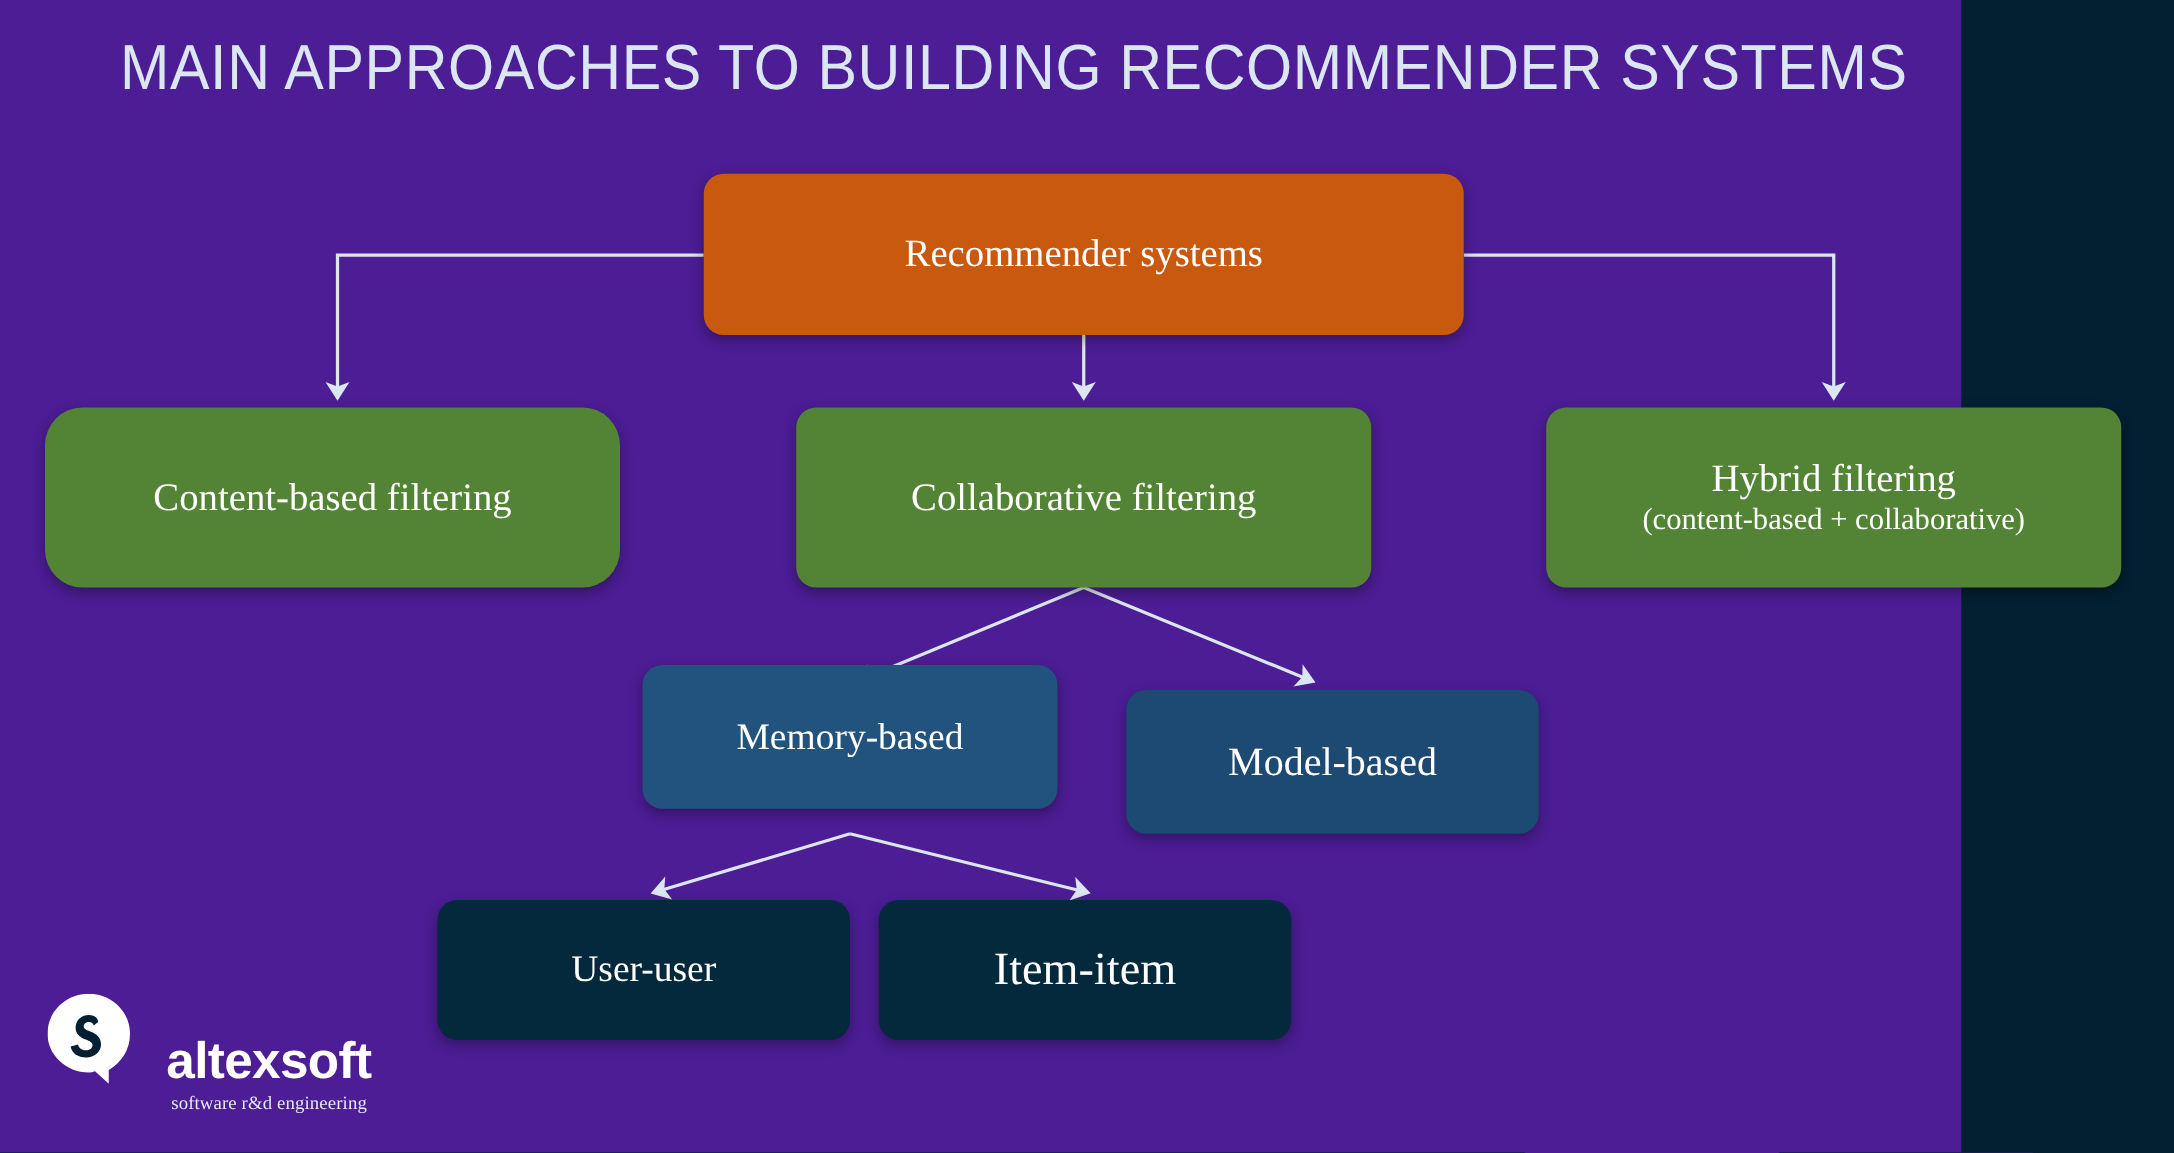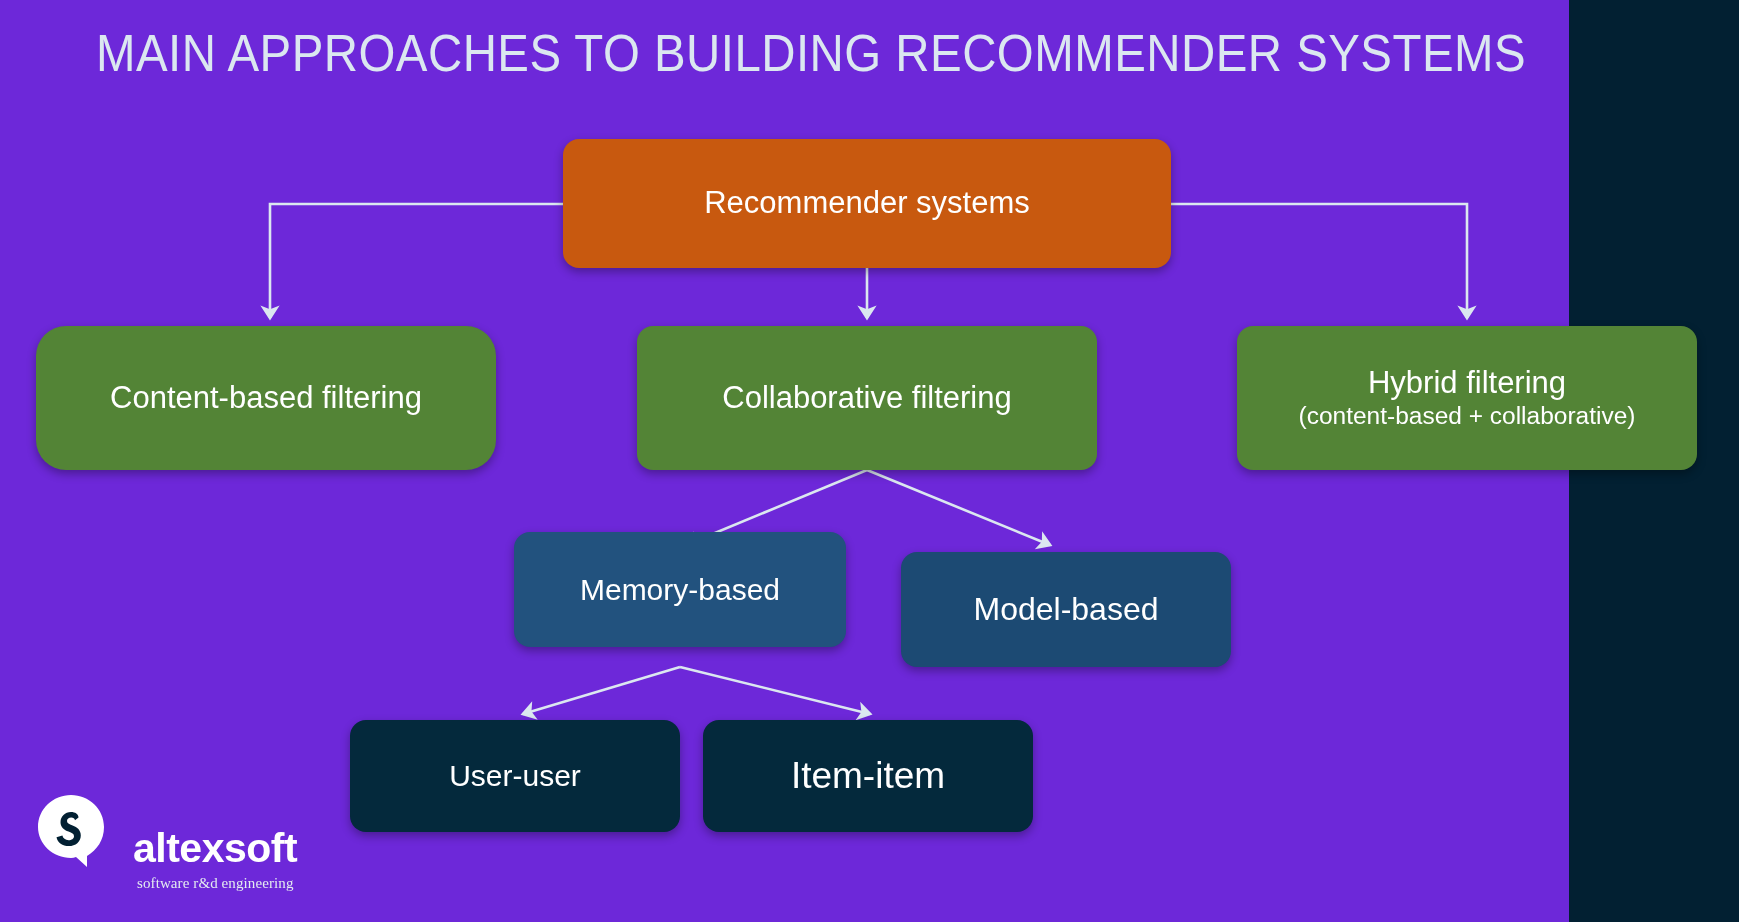--- a/index.html
+++ b/index.html
@@ -5,21 +5,21 @@
   * { margin:0; padding:0; box-sizing:border-box; }
   html, body {
     width:1739px; height:922px;
     background:#022032;
     font-family:"Liberation Sans", sans-serif;
     overflow:hidden;
   }
   #stage {
     position:relative;
     width:1569px; height:922px;
-    background:#6d28d9;
+    background:#4c1d95;
   }
   #wires {
     position:absolute; left:0; top:0;
     width:1739px; height:922px;
     pointer-events:none;
   }
   .title {
     position:absolute;
     left:96px; top:24px;
     width:1600px;
@@ -36,20 +36,21 @@
     position:absolute;
     border-radius:16px;
     display:flex;
     flex-direction:column;
     align-items:center;
     justify-content:center;
     text-align:left;
     color:#ffffff;
     box-shadow:0 4px 10px rgba(0,0,0,0.32);
     line-height:1.18;
+    font-family:Liberation Serif, serif;
   }
   .node .line1 { display:block; }
   .node .line2 { display:block; font-size:0.79em; margin-top:1px; }
 
   
   #node-root      { left:563px; top:139px;  width:608px; height:129px;
                     background:#c8590f; font-size:31px; }
   #node-content   { left:36px;  top:326px;  width:460px; height:144px;
                     background:#538436; font-size:31px;border-radius:30px; }
   #node-collab    { left:637px; top:326px;  width:460px; height:144px;

